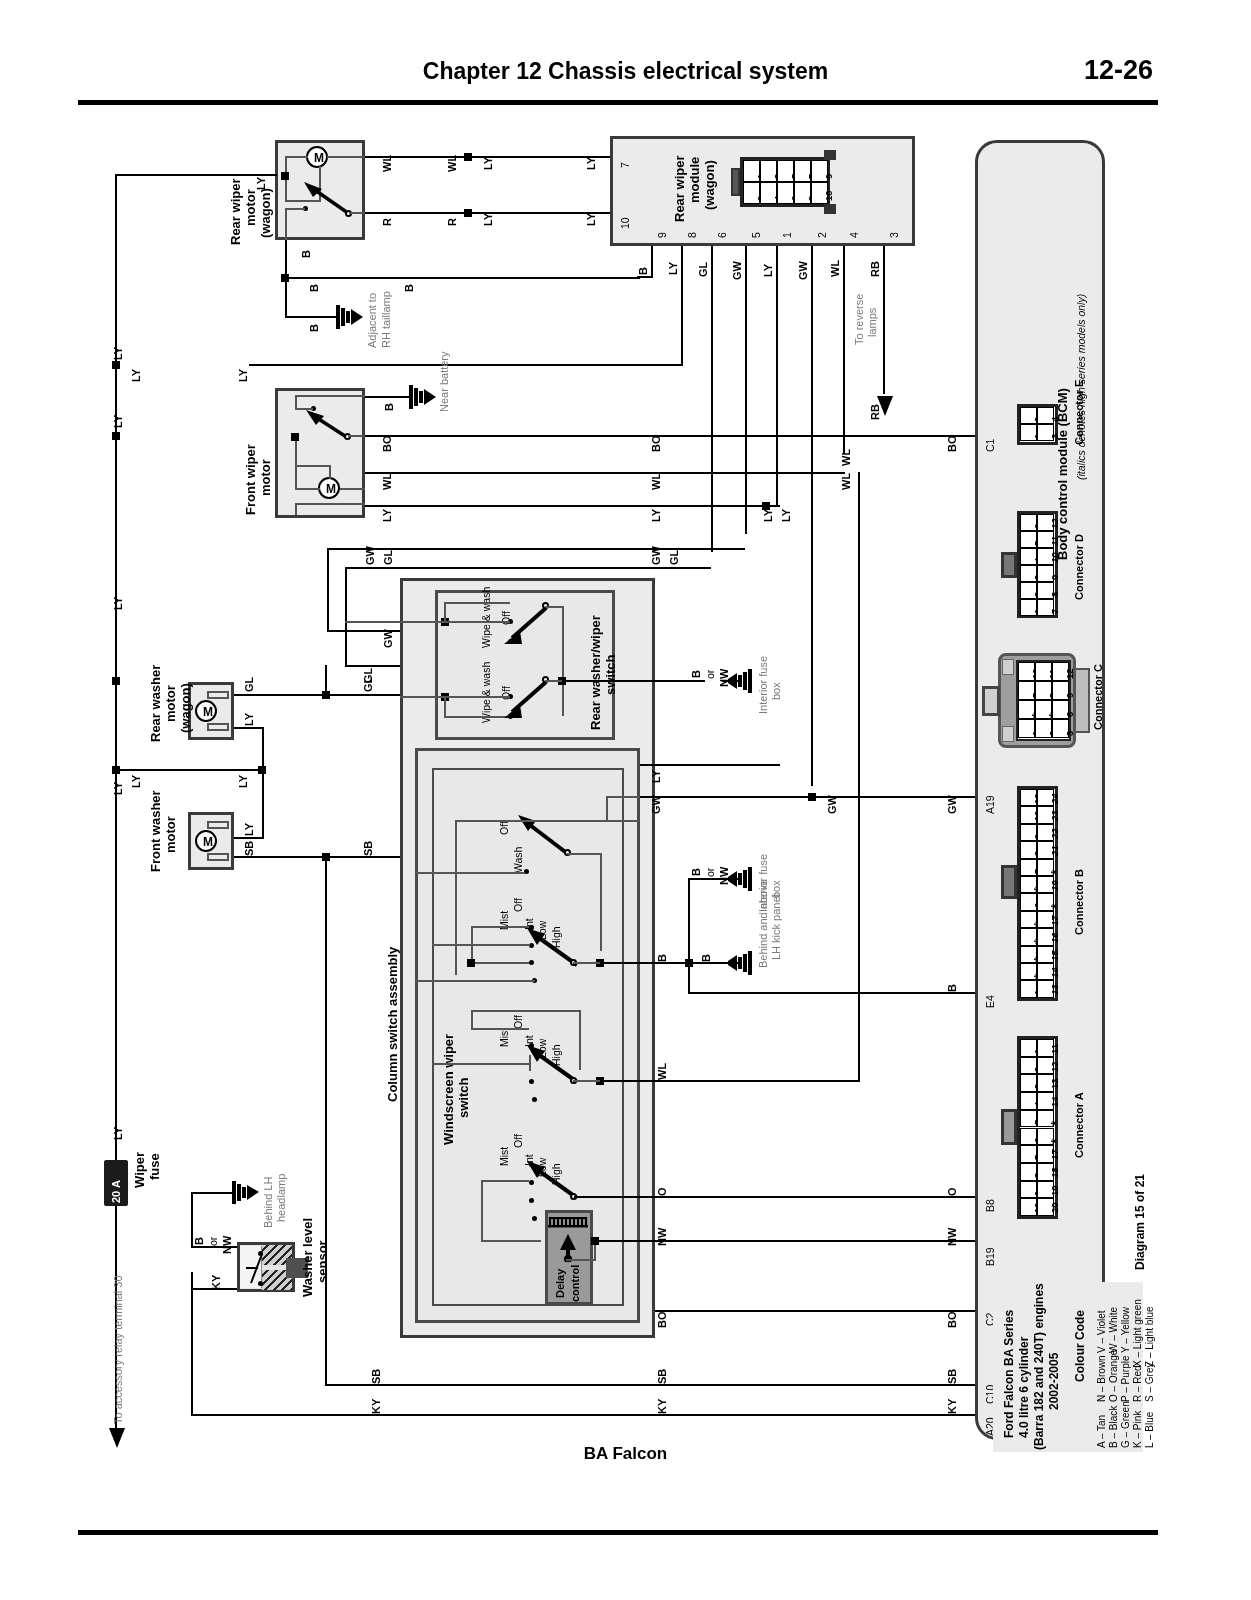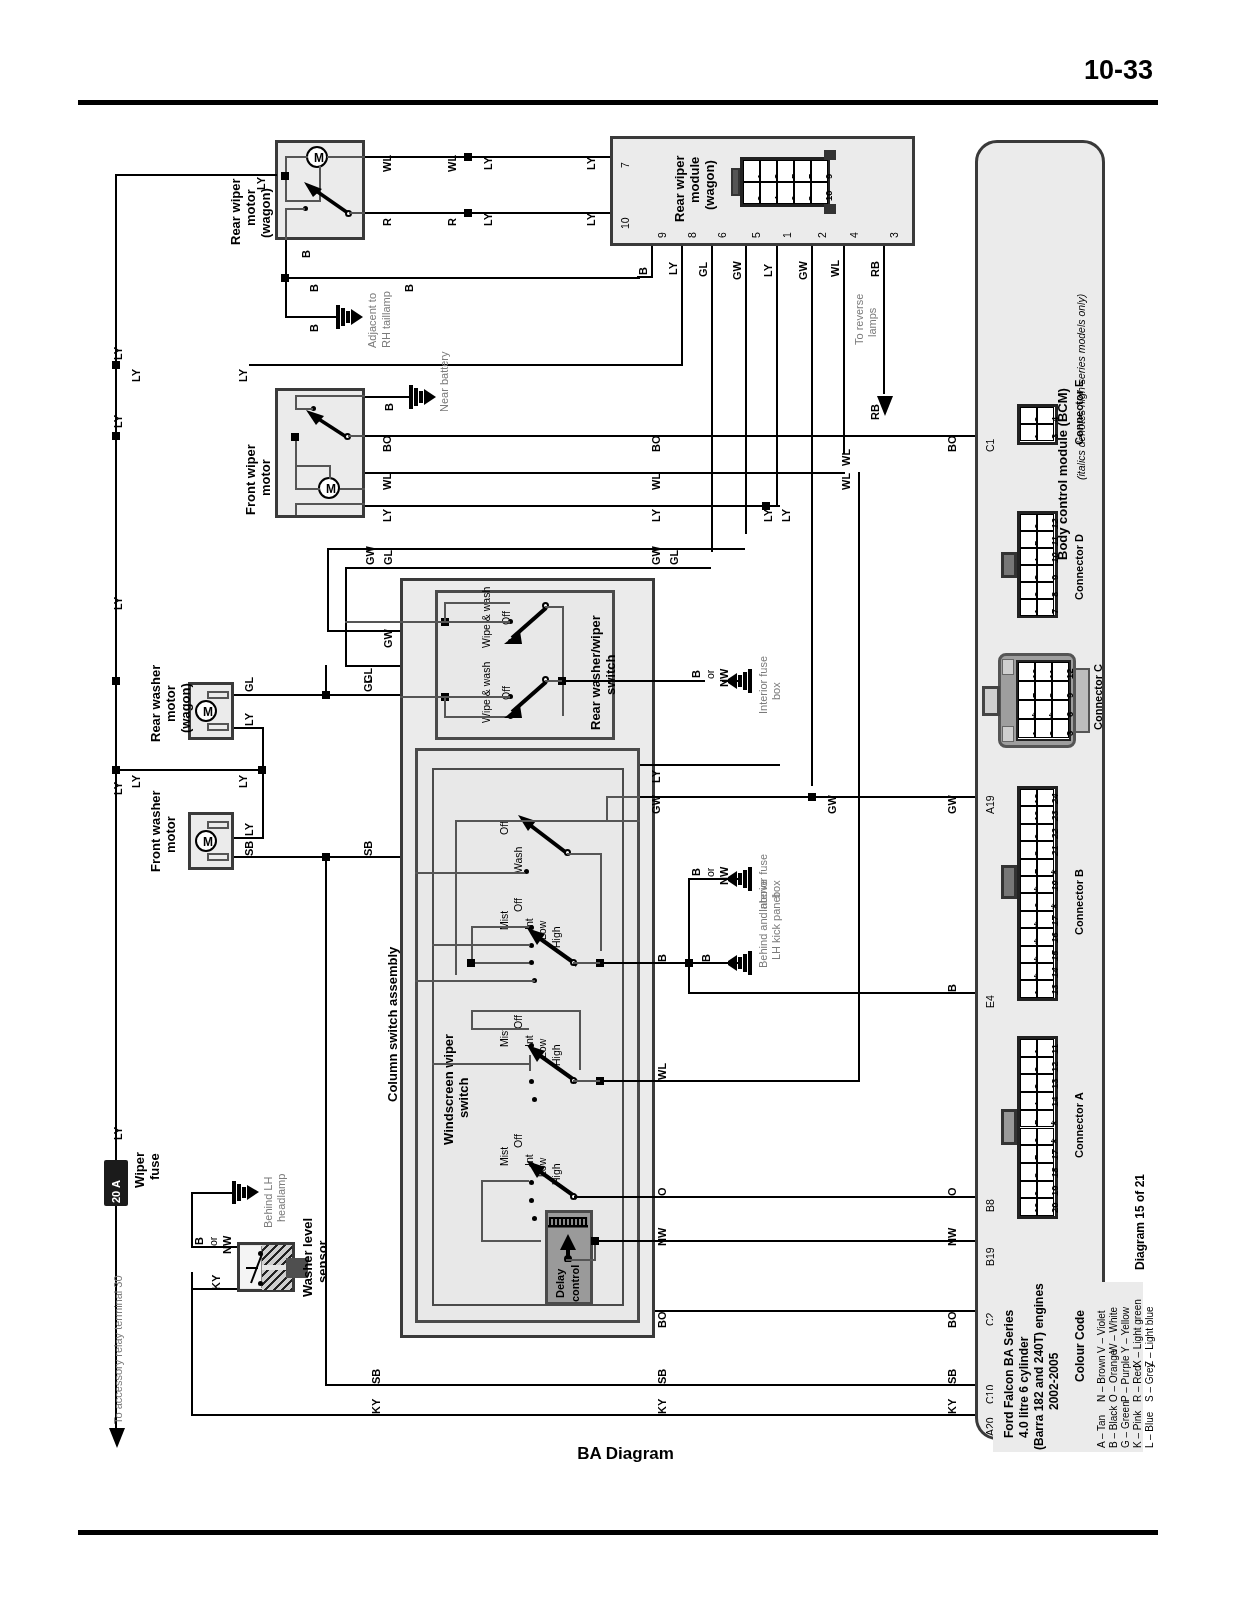--- a/index.html
+++ b/index.html
@@ -68,27 +68,28 @@
 
   .fuse { position:absolute; background:#1b1b1b; }
 
   .hatch { position:absolute;
      background:repeating-linear-gradient(-45deg,#222 0 2px,#cfcfcf 2px 6px); }
 </style>
 </head>
 <body>
 
 <div id="hdr">
-  <div id="hdr-page">10-33</div>
+  <div id="hdr-title">Chapter 12   Chassis electrical system</div>
+  <div id="hdr-page">12-26</div>
   <div id="hdr-rule"></div>
 </div>
 <div id="ftr-rule"></div>
 
 <div id="caption">
-  <div>BA Diagram</div>
+  <div>BA Falcon</div>
 </div>
 
 <div class="box" style="left:275px;top:140px;width:90px;height:100px;"></div>
 <div class="motor" style="left:306px;top:146px;">
   <span>M</span>
 </div>
 
 <div class="wire wh thin" style="left:300px;top:156px;width:8px;"></div>
 <div class="wire wh thin" style="left:327px;top:156px;width:38px;"></div>
 <div class="wire wv thin" style="left:285px;top:156px;height:44px;"></div>

